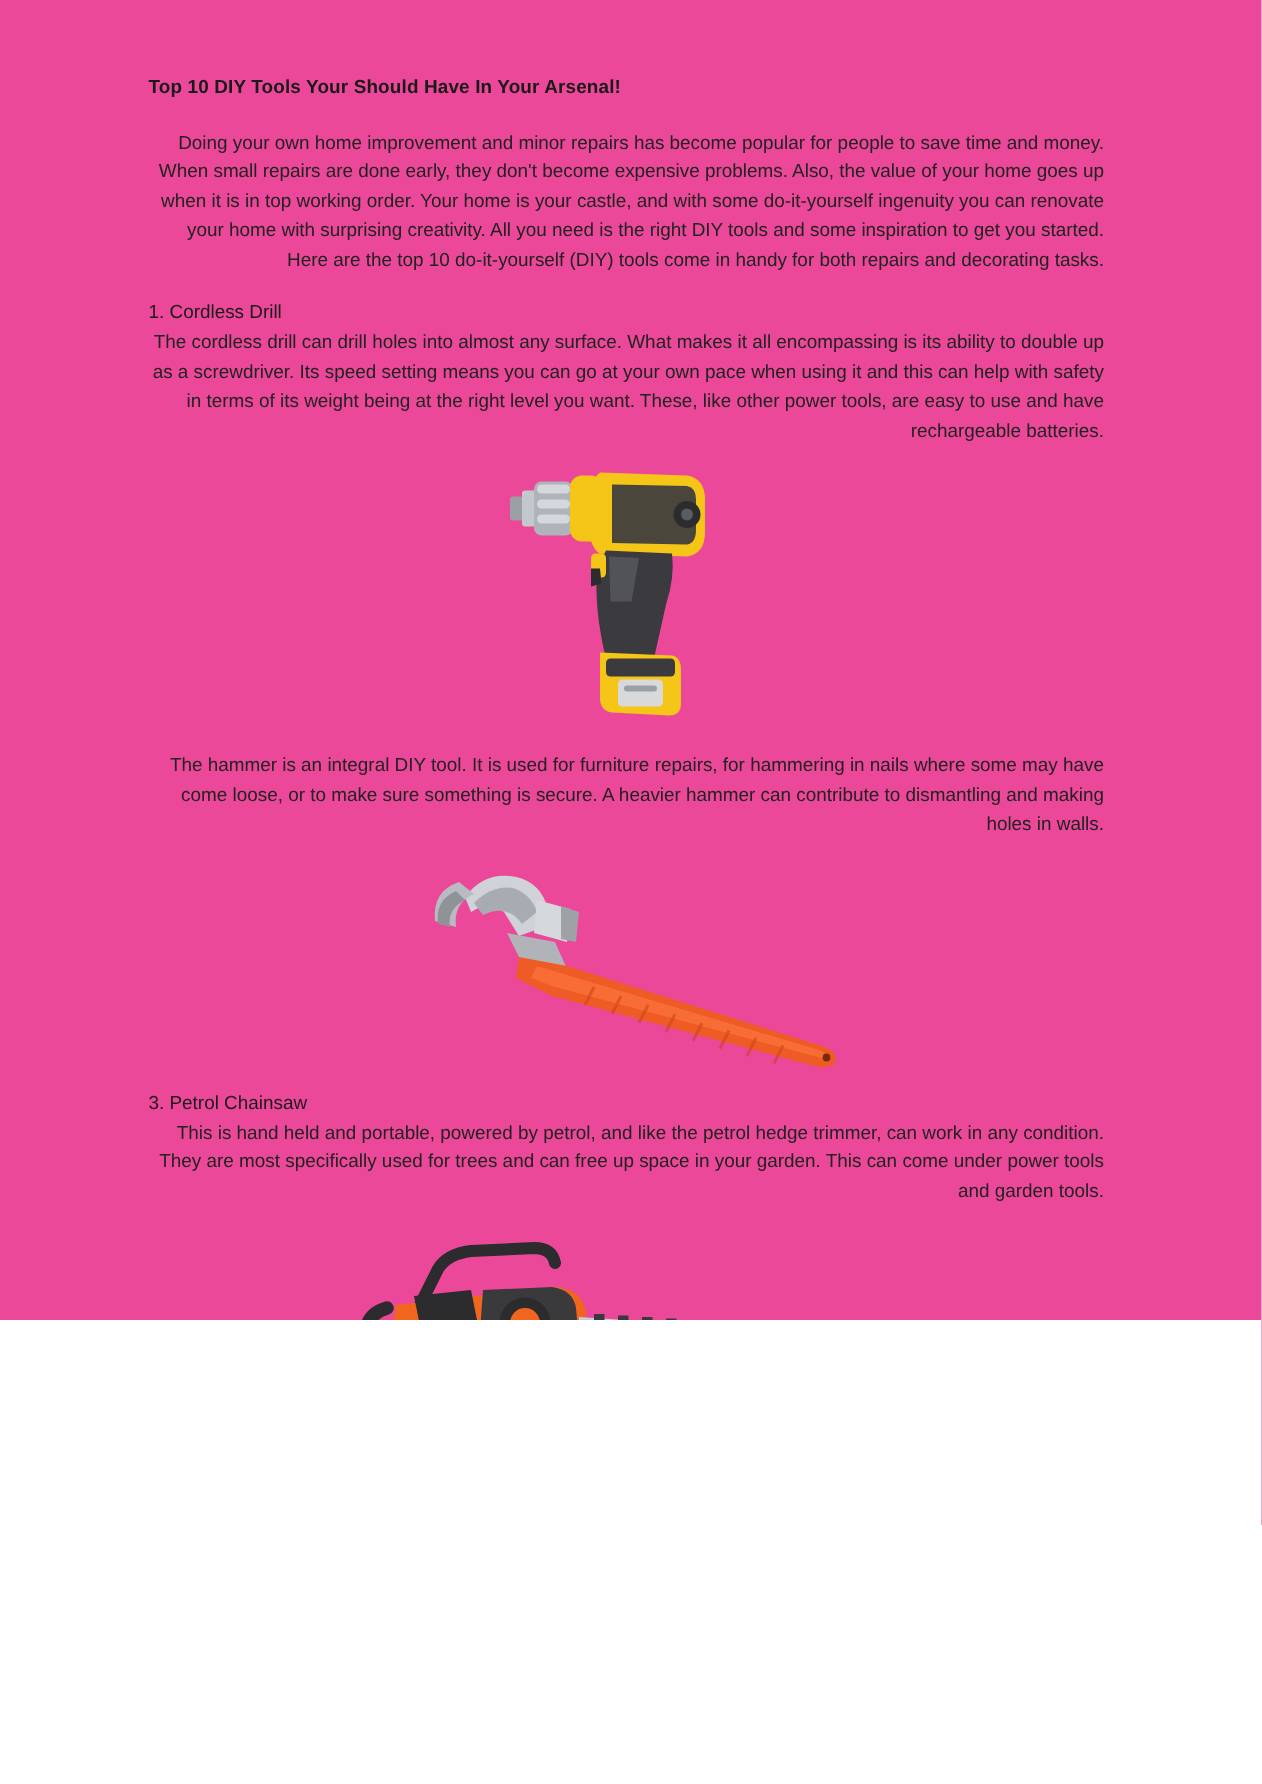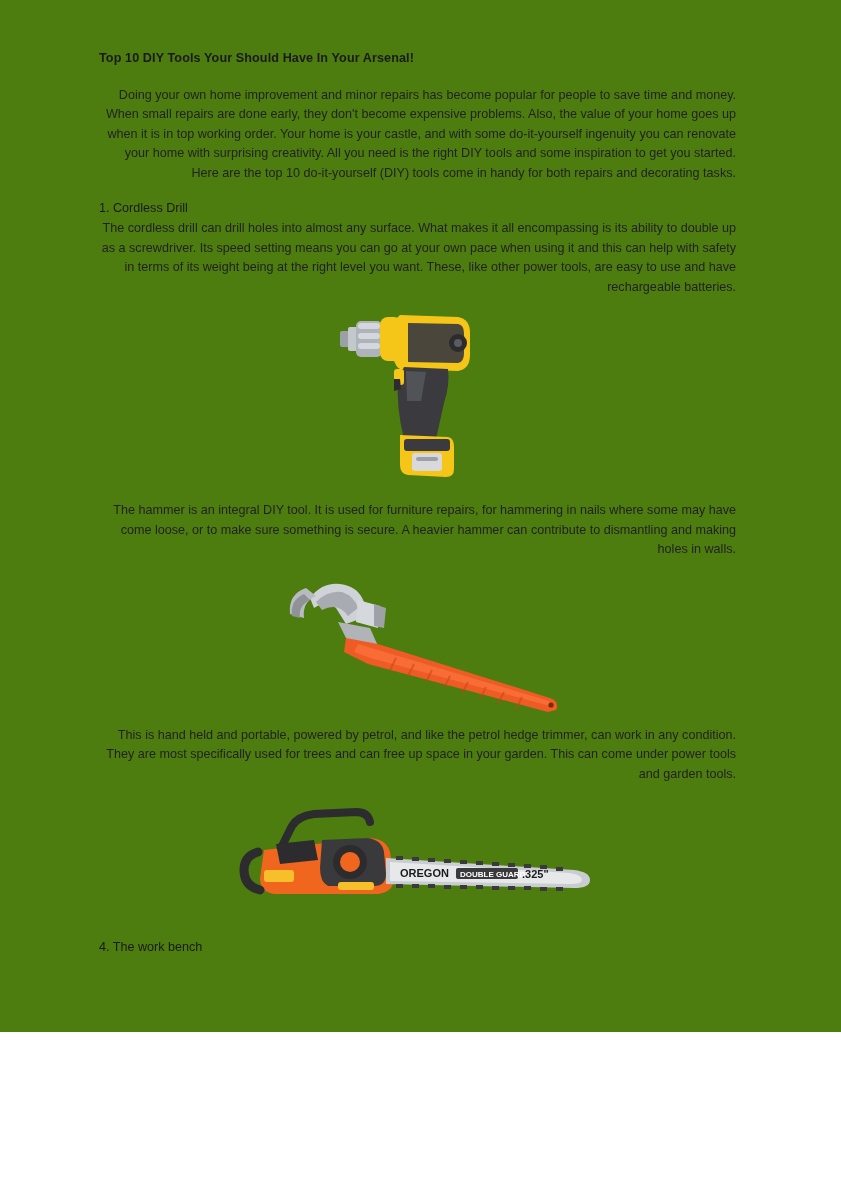--- a/index.html
+++ b/index.html
@@ -7,22 +7,22 @@
     padding: 0;
     background: #ffffff;
   }
   body {
     font-family: "Liberation Sans", sans-serif;
     color: #1a1a1a;
   }
   .page {
     position: relative;
     width: 841px;
-    height: 1032px;
-    background: #4d7c0f;
+    height: 880px;
+    background: #ec4899;
     overflow: hidden;
     box-sizing: border-box;
   }
   .content {
     position: absolute;
     left: 99px;
     top: 50px;
     width: 637px;
   }
   .doc-title {
@@ -136,20 +136,21 @@
               <line x1="286" y1="120" x2="280" y2="132"></line>
               <line x1="304" y1="125" x2="298" y2="137"></line>
             </g>
             <circle cx="333" cy="133" r="2.6" fill="#7a2a0c"></circle>
           </g>
         </svg>
       </div>
     </div>
 
     <div class="section">
+      <h2 class="section-heading">3. Petrol Chainsaw</h2>
       <p class="body-text" style="margin-bottom:0;">This is hand held and portable, powered by petrol, and like the petrol hedge trimmer, can work in any condition. They are most specifically used for trees and can free up space in your garden. This can come under power tools and garden tools.</p>
       <div class="figure">
         <svg class="chainsaw-wrap" viewBox="0 0 400 130">
 
           <path d="M62 56 L74 32 Q80 22 96 20 L138 18 Q150 18 152 28" fill="none" stroke="#2c2c2e" stroke-width="8" stroke-linecap="round"></path>
 
           <path d="M46 56 L150 44 Q168 44 172 58 L176 84 Q176 98 160 100 L56 100 Q42 98 42 84 Z" fill="#f0661f"></path>
           <path d="M58 50 L96 46 L100 66 L62 70 Z" fill="#2c2c2e"></path>
           <rect x="46" y="76" width="30" height="12" rx="3" fill="#f7c02a"></rect>
           <path d="M104 46 L150 44 Q164 46 166 58 L168 80 Q168 92 156 92 L110 92 Q102 88 102 74 Z" fill="#3a3a3c"></path>

